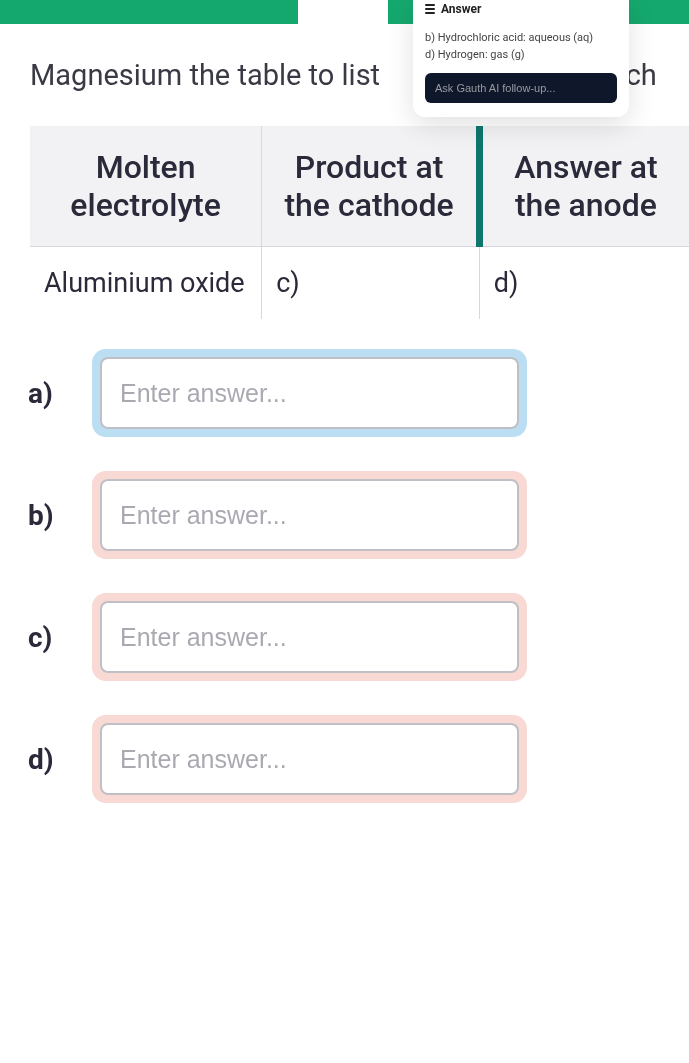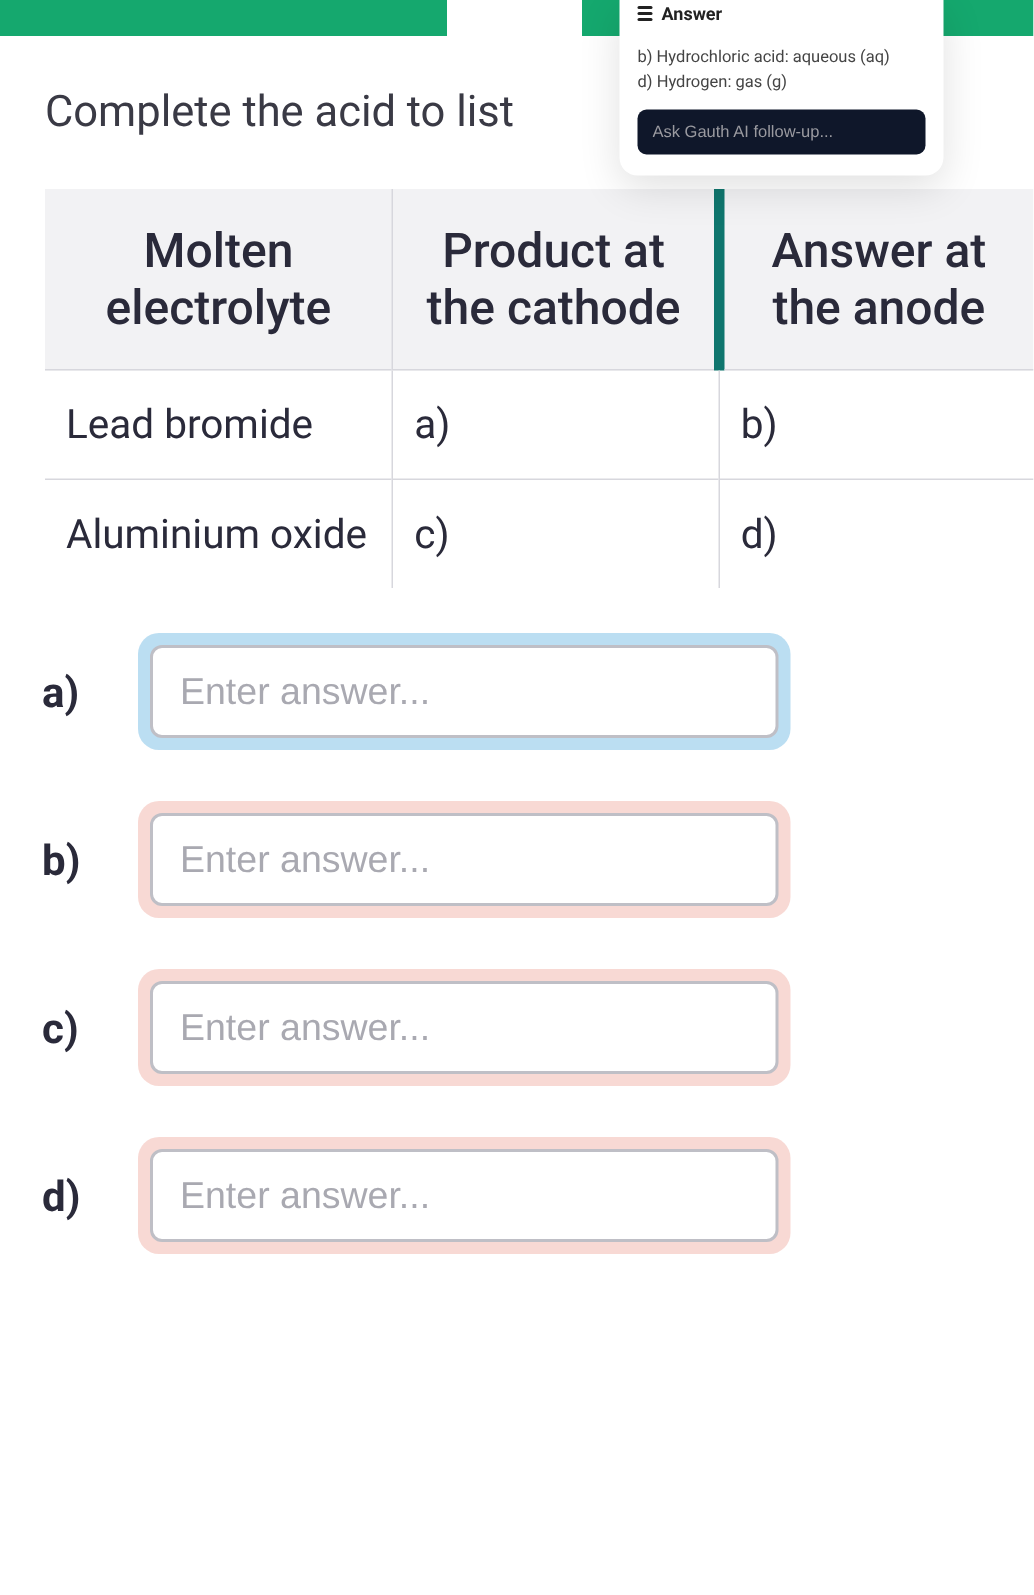--- a/index.html
+++ b/index.html
@@ -74,21 +74,21 @@
   }
   .answer-box-wrap {
     border-radius: 14px;
     padding: 8px;
     width: 435px;
   }
   .answer-box-wrap.focus { background: rgba(120,190,230,0.5); }
   .answer-box-wrap.idle  { background: rgba(240,170,160,0.45); }
   .answer-input {
     width: 100%;
-    height: 62px;
+    height: 72px;
     border: 2px solid #bfbfc6;
     border-radius: 8px;
     background: #fff;
     font-size: 25px;
     padding: 0 18px;
     color: #1d4ed8;
     outline: none;
   }
   .answer-input::placeholder { color: #a9a9b1; }
 
@@ -128,40 +128,35 @@
   .menu-icon span{display:block;width:10px;height:2px;background:#222;border-radius:1px;}
 </style>
 </head>
 <body>
 
 <div class="topbar">
   <div class="topbar-notch"></div>
 </div>
 
 <div class="question">
-  <span>Complete the acid to list</span>
+  <span>Magnesium the table to list</span>
   <span style="display:inline-block;width:200px;"></span>
   <span>each</span><br>
 </div>
 
 <table class="table">
   <thead>
     <tr>
       <th>Molten electrolyte</th>
       <th>Product at the cathode</th>
       <th>Answer at the anode</th>
     </tr>
   </thead>
   <tbody>
     <tr>
-      <td>Lead bromide</td>
-      <td>a)</td>
-      <td>b)</td>
-    </tr>
-    <tr>
       <td>Aluminium oxide</td>
       <td>c)</td>
       <td>d)</td>
     </tr>
   </tbody>
 </table>
 
 <div class="answers">
   <div class="answer-row">
     <div class="answer-label">a)</div>

